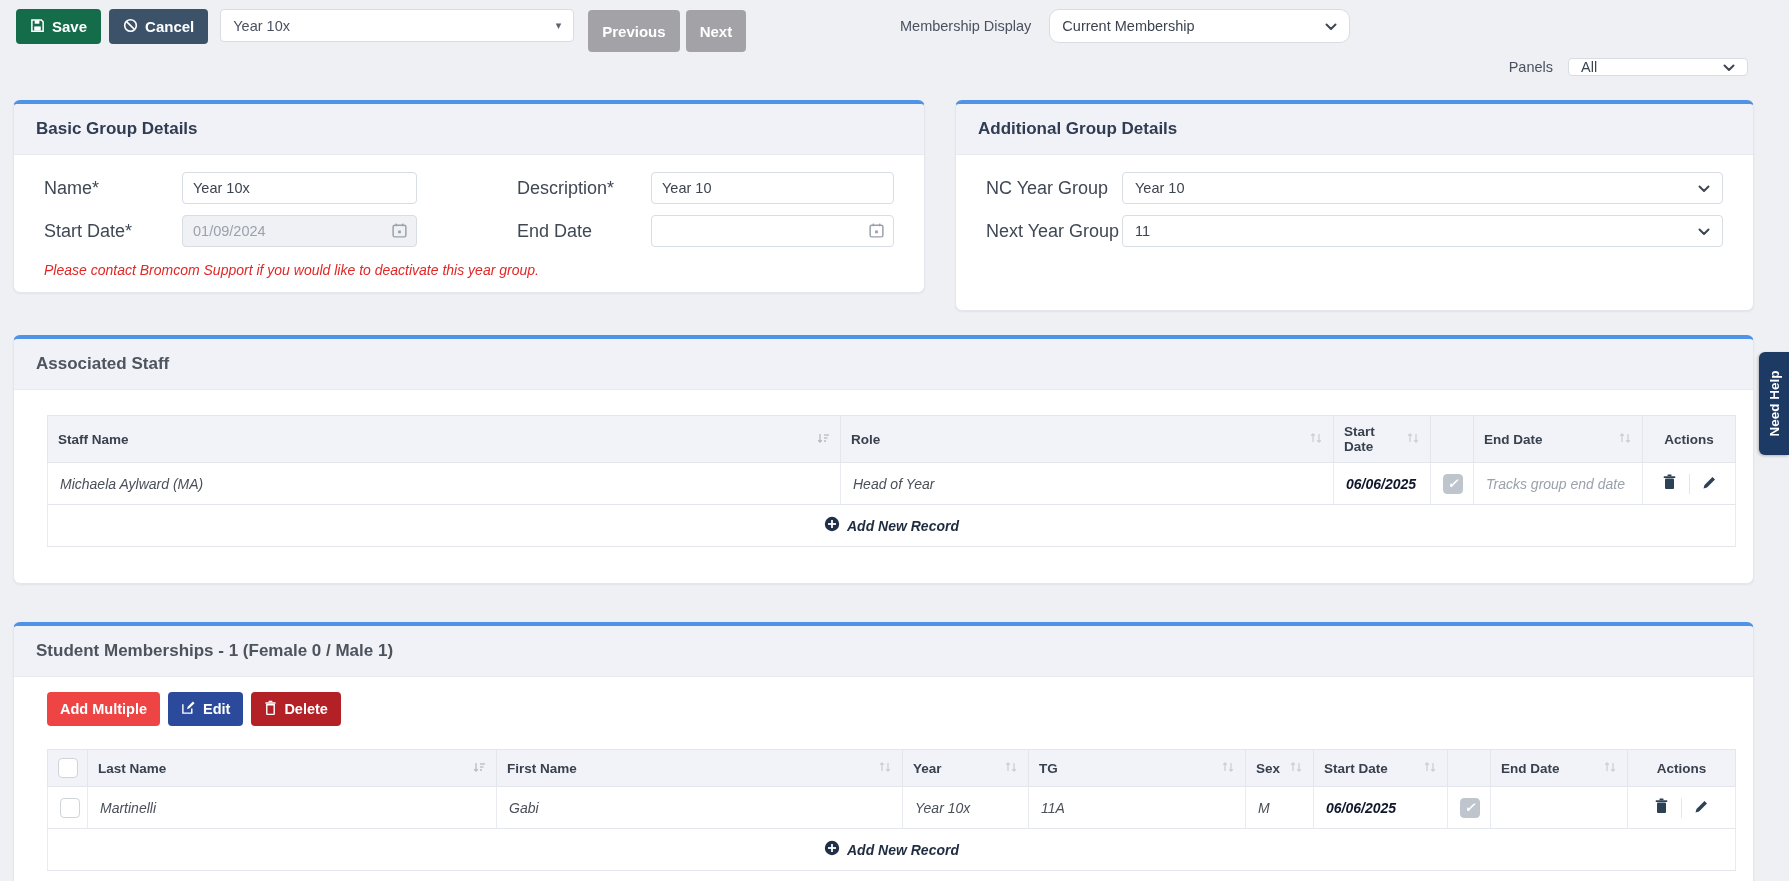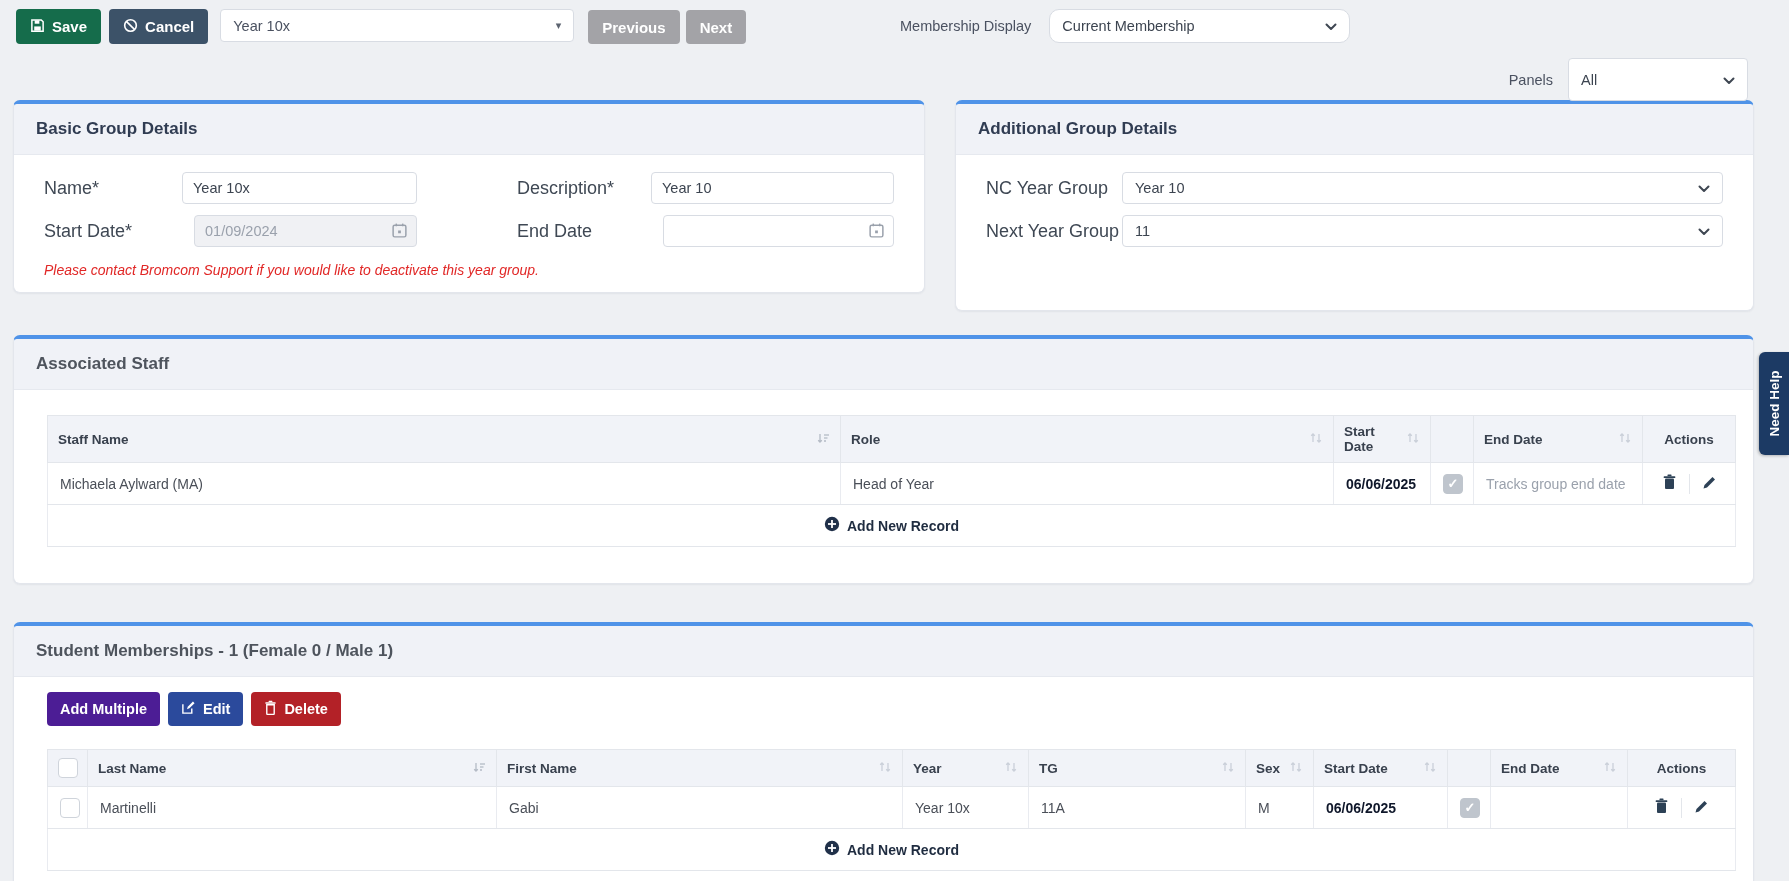--- a/index.html
+++ b/index.html
@@ -10,36 +10,36 @@
     color:#3c4450;
     position:relative;
   }
   
   .topbar { position:relative; height:52px; padding:9px 0 0 16px; display:flex; align-items:flex-start; }
   .btn { display:inline-flex; align-items:center; gap:7px; border:none; border-radius:4px;
          font-family:inherit; font-size:15px; font-weight:600; color:#fff; cursor:pointer; height:35px; padding:0 14px; }
   .btn svg { flex:0 0 auto; }
   .btn-save { background:#156c4b; margin-right:8px; }
   .btn-cancel { background:#3c5268; margin-right:12px; }
-  .btn-gray { background:#a3a3a7; font-weight:600; height:34px; margin-top:1px; }
+  .btn-gray { background:#a3a3a7; font-weight:600; height:42px; margin-top:1px; }
   .combo {
     width:354px; height:33px; background:#fff; border:1px solid #d8dce3; border-radius:4px;
     display:flex; align-items:center; justify-content:space-between; padding:0 12px; margin-right:14px;
     font-size:14.5px; color:#4a5160; cursor:pointer;
   }
   .prevnext { display:flex; gap:6px; }
   .mright { position:absolute; left:900px; top:9px; display:flex; align-items:center; gap:18px; }
   .lbl { font-size:14.5px; color:#4a5160; }
   .sel {
     background:#fff; border:1px solid #d8dce3; border-radius:4px; height:34px;
     display:flex; align-items:center; justify-content:space-between; padding:0 12px;
     font-size:14.5px; color:#3c4450; cursor:pointer;
   }
   .panels-row { position:absolute; top:58px; right:41px; display:flex; align-items:center; gap:15px; }
-  .panels-row .sel { width:180px; height:43px; }
+  .panels-row .sel { width:180px; height:18px; }
 
   
   .main { padding:0 35px 0 13px; margin-top:48px; }
   .grid2 { display:grid; grid-template-columns:1fr 1fr; gap:30px; align-items:start; }
   .panel {
     background:#fff; border:1px solid #e3e6ec; border-top:4px solid #4f93e8;
     border-radius:7px; box-shadow:0 1px 2px rgba(25,39,68,.06);
   }
   .panel-strip {
     background:#f0f2f7; padding:15px 22px; border-bottom:1px solid #e6e9ef;
@@ -47,41 +47,41 @@
   }
   .panel-strip.section { color:#4e545d; }
   .panel-body { padding:17px 30px 14px 30px; }
 
   .frow { display:grid; grid-template-columns:138px 235px 100px 134px 243px; align-items:center; margin-bottom:11px; }
   .flabel { font-size:18px; color:#3f4854; }
   .finput {
     width:100%; height:32px; border:1px solid #d8dce3; border-radius:4px; padding:0 10px;
     font-family:inherit; font-size:14.5px; color:#3c4450; background:#fff;
   }
-  .date-wrap { position:relative;margin-left:12px; }
+  .date-wrap { position:relative; }
   .date-wrap .finput { padding-right:32px; }
   .finput.disabled { background:#f0f1f4; color:#9aa1ac; }
   .cal-ic { position:absolute; right:9px; top:7px; }
   .warning { color:#e12726; font-style:italic; font-size:14px; margin-top:15px; }
 
   .arow { display:grid; grid-template-columns:136px 1fr; align-items:center; margin-bottom:11px; }
   .arow .sel { height:32px; }
   .pad-extra { padding-bottom:52px; }
 
   .fullpanel { margin-top:24px; }
   .fullpanel2 { margin-top:38px; }
 
   
   .tbl-wrap { padding:25px 20px 36px 33px; }
   table { border-collapse:collapse; table-layout:fixed; width:1688px; background:#fff;
           border:1px solid #e3e6eb; font-size:14px; }
   th { background:#f1f3f8; font-size:13.5px; font-weight:700; color:#39414e; text-align:left;
        padding:8px 10px; border:1px solid #e3e6eb; height:32px; }
   td { border:1px solid #e9ebf0; border-top:1px solid #e3e6eb; border-bottom:1px solid #e3e6eb;
-       padding:8px 12px; height:42px; color:#4a4f58; background:#fff; }
+       padding:8px 12px; height:42px; color:#4a4f58; background:#fff;font-style:italic; }
   .th-flex { display:flex; align-items:center; justify-content:space-between; gap:6px; }
   .sort-ic { flex:0 0 auto; opacity:.9; }
   td.center, th.center { text-align:center; }
   .date-val { font-weight:600; color:#0f172a; }
   .ph-text { color:#9aa1ac; font-weight:500; }
   .actions-cell { display:flex; align-items:center; justify-content:center; gap:10px; }
   .act-sep { width:1px; height:20px; background:#e3e6eb; }
   .icon-btn { background:none; border:none; cursor:pointer; padding:2px; display:inline-flex; }
   .add-row td { padding:7px; }
   .add-link { display:flex; align-items:center; justify-content:center; gap:7px; cursor:pointer;
@@ -89,21 +89,21 @@
 
   .cb { width:20px; height:20px; border-radius:4px; border:1px solid #cfd4db; background:#fff;
         display:inline-flex; align-items:center; justify-content:center; cursor:pointer; vertical-align:middle; }
   .cb[data-checked="true"] { background:#bfc5cd; border-color:#bfc5cd; }
   .cb[data-checked="true"]::after { content:"\2713"; color:#fff; font-size:13px; font-weight:700; line-height:1; }
 
   
   .stu-body { padding:15px 20px 17px 33px; }
   .btnrow { display:flex; gap:8px; margin-bottom:23px; }
   .btn-sm { height:34px; font-size:14.5px; padding:0 13px; }
-  .btn-slate { background:#4c1d95; }
+  .btn-slate { background:#ef4444; }
   .btn-blue { background:#2b4a9c; }
   .btn-red { background:#b32127; }
 
   
   .need-help {
     position:fixed; right:0; top:352px; width:30px; height:103px; background:#1c3a64;
     border-radius:6px 0 0 6px; display:flex; align-items:center; justify-content:center;
     cursor:pointer; box-shadow:-1px 1px 3px rgba(0,0,0,.25);
   }
   .need-help span { transform:rotate(-90deg); white-space:nowrap; color:#fff; font-weight:700; font-size:13.5px; }

